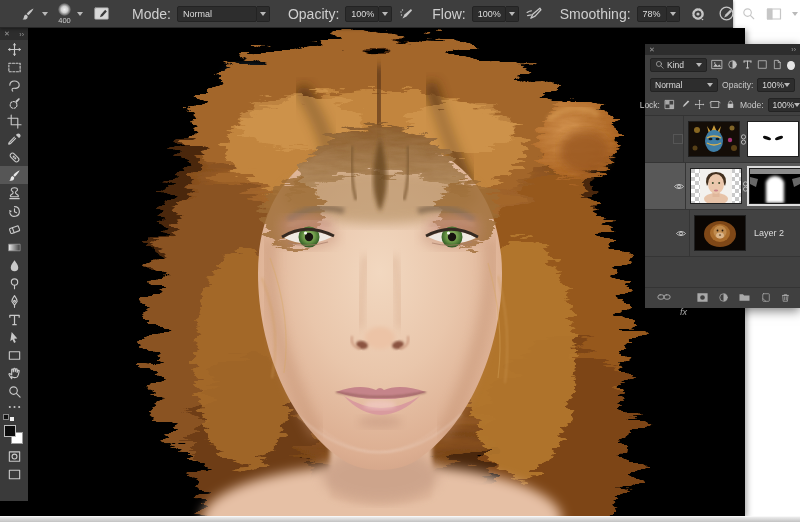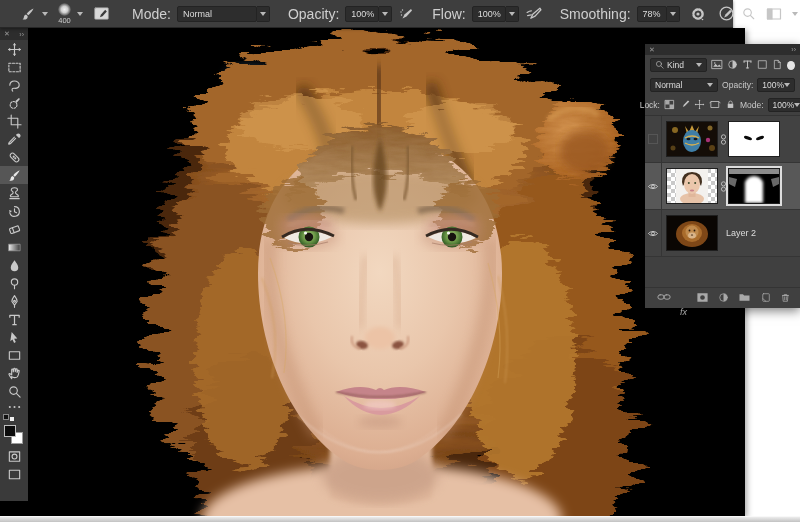--- a/index.html
+++ b/index.html
@@ -46,21 +46,21 @@
     padding:0 4px;font-size:7px;color:#9a9a9a;}
   #lp-tabs{height:17px;background:#343434;display:flex;align-items:center;}
   #lp-tab{height:100%;display:flex;align-items:center;padding:0 10px;background:#474747;color:#e4e4e4;font-size:9.5px;}
   #lp-menu{margin-left:auto;margin-right:5px;display:flex;flex-direction:column;gap:1.5px;}
   #lp-menu i{display:block;width:9px;height:1.5px;background:#bdbdbd;}
   .lp-row{display:flex;align-items:center;gap:4px;padding:0 5px;height:20px;justify-content:center;}
   .lp-row .field{height:14px;font-size:8.5px;padding:0 4px;}
   .lp-lbl{font-size:8.5px;color:#c9c9c9;white-space:nowrap;}
   .lp-ic svg{stroke:#c3c3c3;fill:none;stroke-width:1.1;stroke-linecap:round;stroke-linejoin:round;}
   #layer-list{flex:1;border-top:1px solid #333;}
-  .layer-row{height:46px;display:flex;align-items:center;border-bottom:1px solid #353535;background:#424242;}
+  .layer-row{height:46px;display:flex;align-items:center;border-bottom:1px solid #353535;background:#424242;padding-left:28px;}
   .layer-row.sel{background:#585858;}
   .eye-col{width:16px;align-self:stretch;border-right:1px solid #353535;display:flex;align-items:center;justify-content:center;}
   .eye-col svg{stroke:#d2d2d2;fill:none;stroke-width:1;}
   .ghostbox{width:8px;height:8px;border:1px solid #565656;}
   .thumb{width:50px;height:34px;margin-left:4px;flex:0 0 auto;border:1px solid #1f1f1f;overflow:hidden;position:relative;}
   .checker{background:repeating-conic-gradient(#ffffff 0 25%,#c9c9c9 0 50%) 0 0/8px 8px;}
   .linkcol{width:10px;display:flex;justify-content:center;}
   .linkcol svg{stroke:#bdbdbd;fill:none;stroke-width:1.1;}
   .maskthumb{width:50px;height:34px;flex:0 0 auto;border:1px solid #1f1f1f;overflow:hidden;position:relative;background:#000;}
   .maskthumb.sel{outline:2px solid #dedede;}

